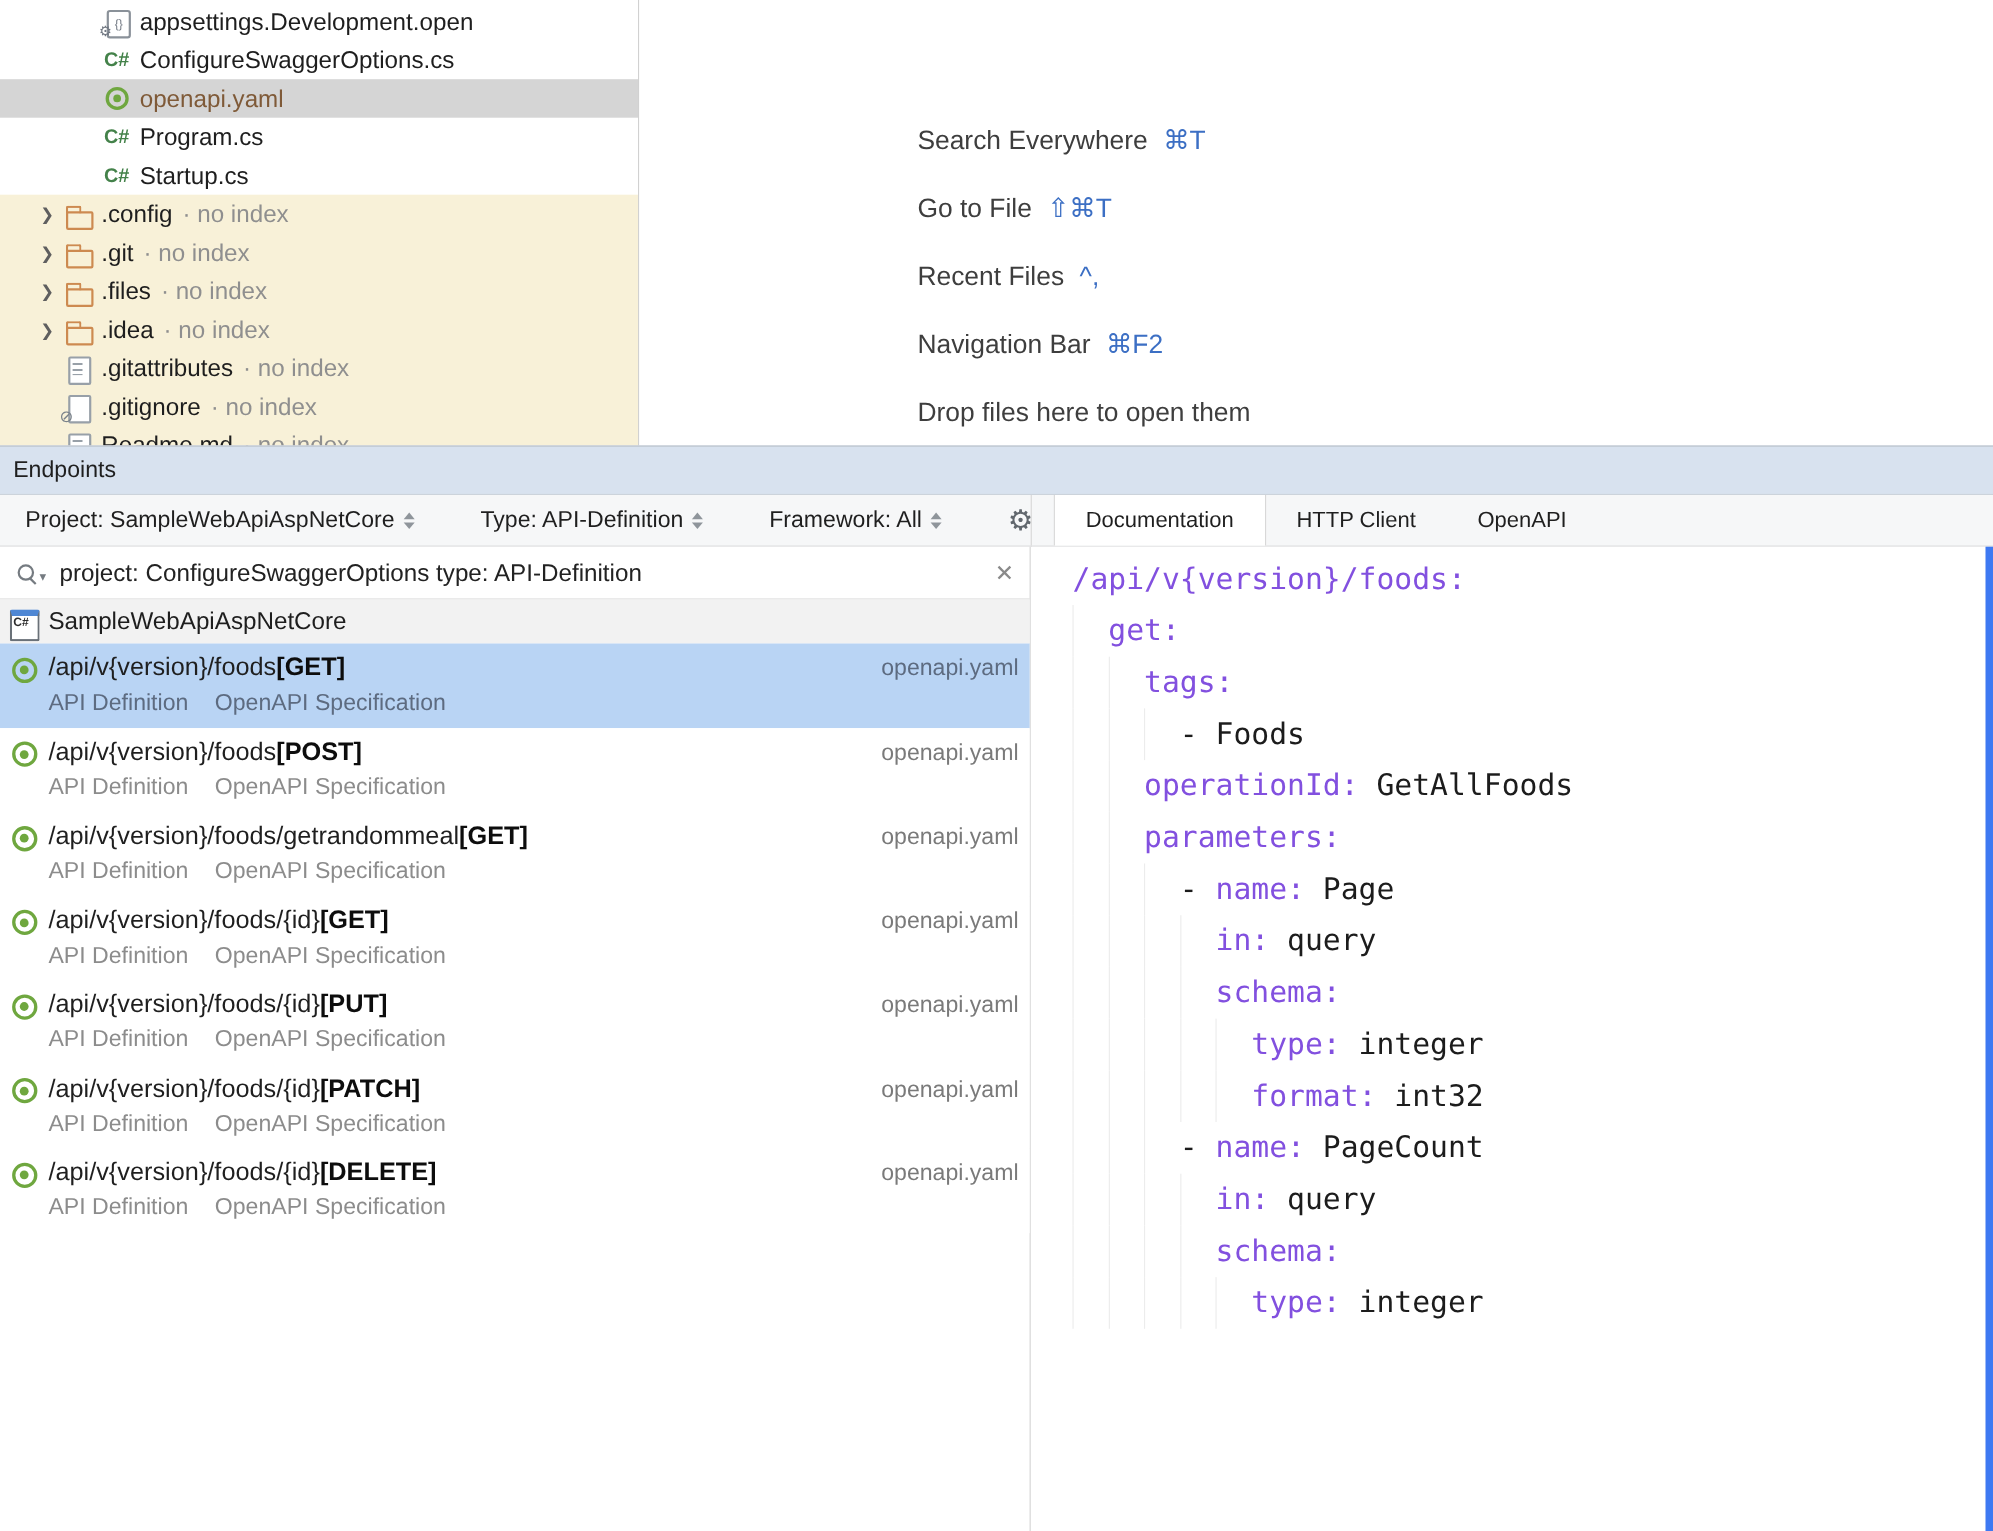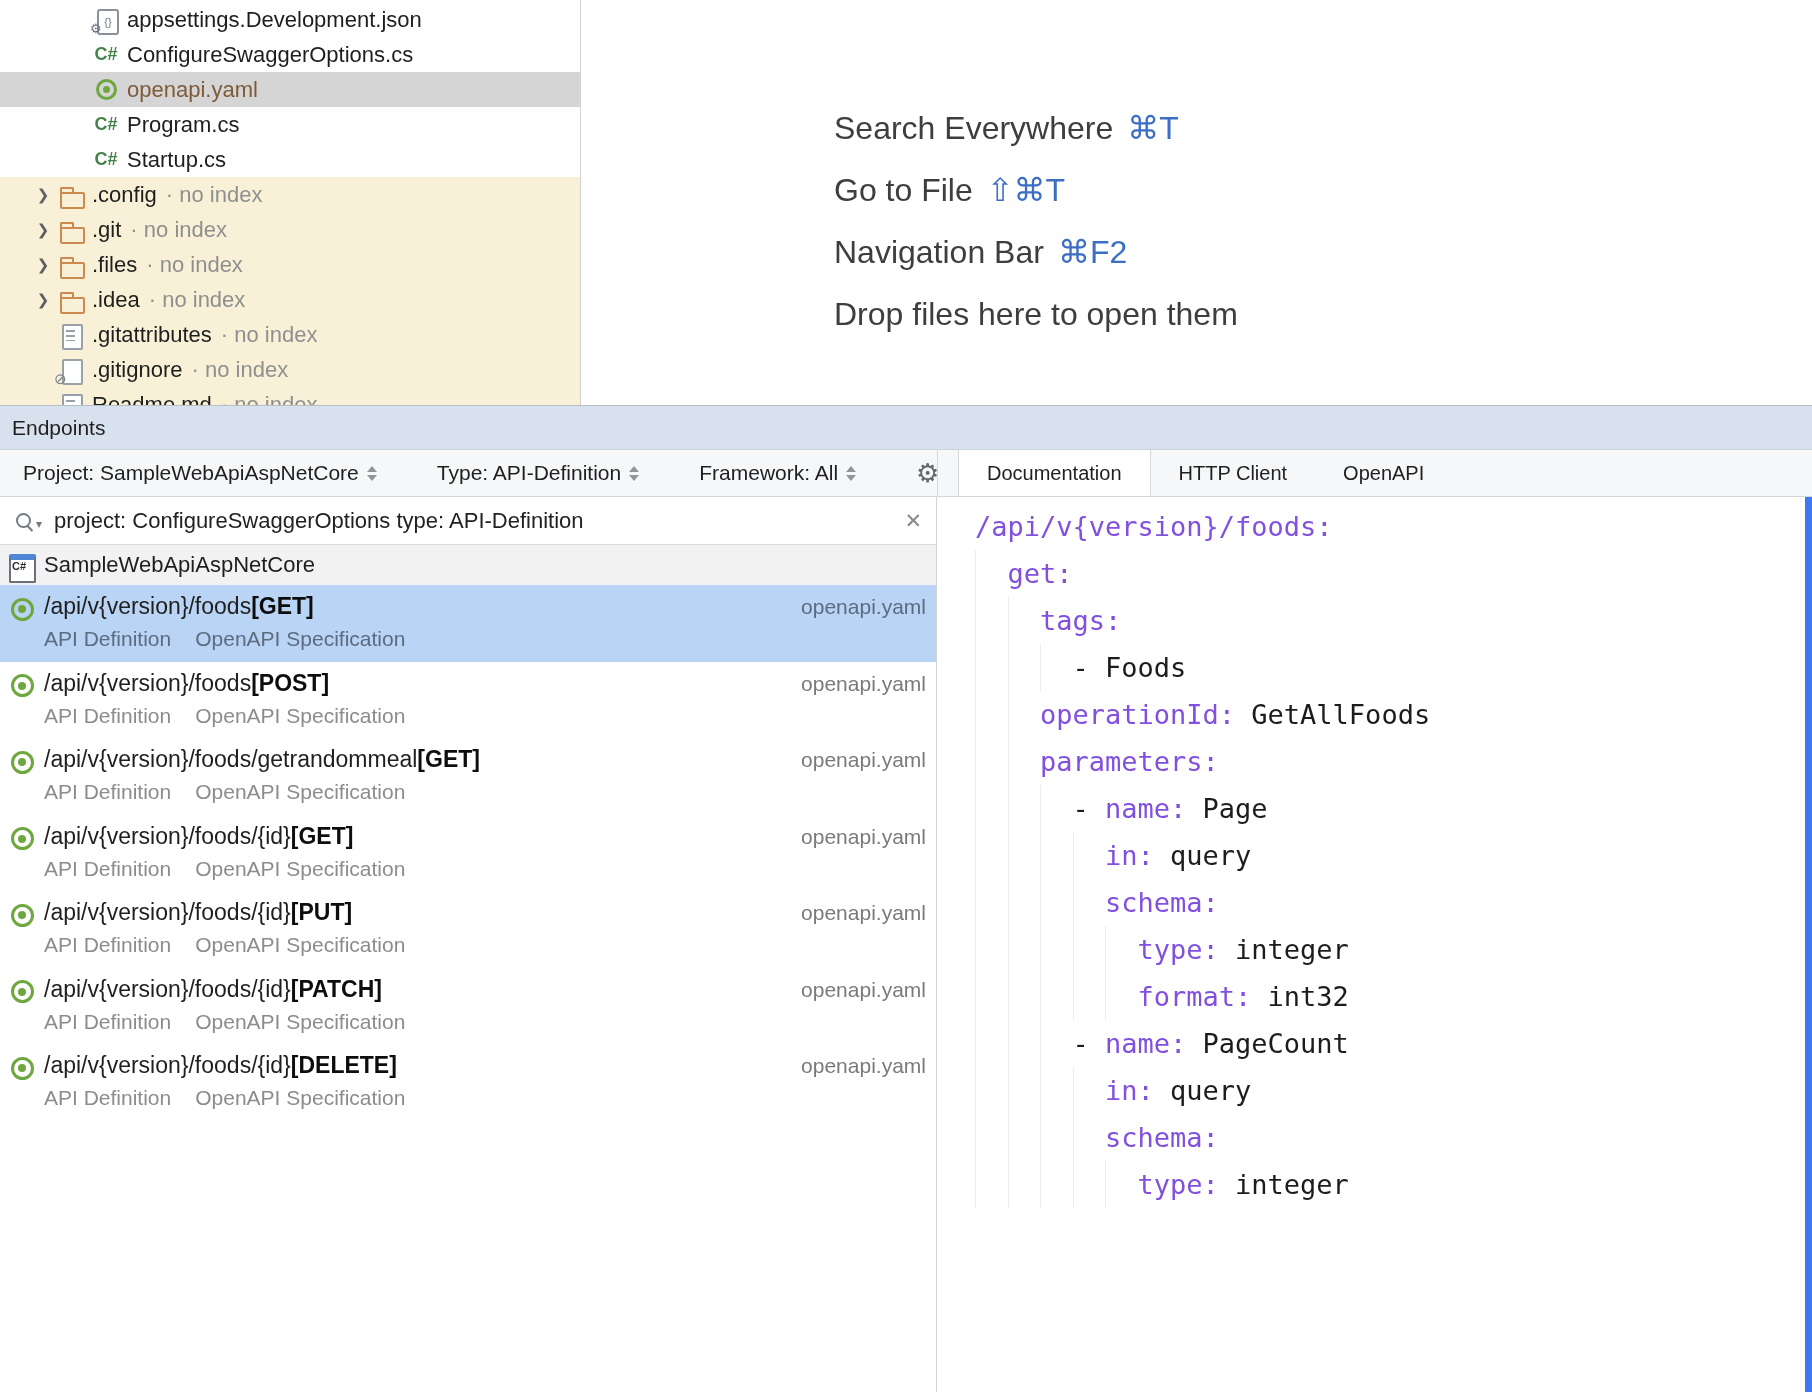--- a/index.html
+++ b/index.html
@@ -40,21 +40,21 @@
   .icon-textfile::before { content:""; position:absolute; left:4px; top:2px; width:17px; height:22px;
     border:2px solid #98a0a8; border-radius:2px; background:#fff; }
   .icon-textfile::after { content:""; position:absolute; left:8px; top:8px; width:9px; height:11px;
     background:repeating-linear-gradient(#98a0a8 0 2px, transparent 2px 5px); }
   .icon-gitignore .nope, .icon-gitignore::before { content:""; position:absolute; left:4px; top:2px;
     width:17px; height:22px; border:2px solid #98a0a8; border-radius:2px; background:#fff; }
   .icon-gitignore::after { content:"⊘"; position:absolute; left:-4px; bottom:-5px; font-size:15px; color:#7a828a; }
 
   .editor-area { position:absolute; left:582px; top:0; width:1230px; height:405px; background:#fff; }
   .shortcuts { position:absolute; left:252px; top:97px; }
-  .sc-row { height:62px; line-height:62px; font-size:32px; color:#3e3e3e; white-space:nowrap; }
+  .sc-row { height:62px; line-height:62px; font-size:24px; color:#3e3e3e; white-space:nowrap; }
   .sc-keys { color:#3c6fc4; margin-left:14px; }
 
   
   .ep-header { position:absolute; left:0; top:405px; width:1812px; height:45px; background:#d8e2ef;
     border-top:1px solid #b7bec7; border-bottom:1px solid #ccd3db; display:flex; align-items:center;
     padding-left:12px; font-size:21px; color:#1f1f1f; }
 
   
   .tool-row { position:absolute; left:0; top:450px; width:1812px; height:47px; background:#f6f7f8;
     border-bottom:1px solid #d6d6d6; display:flex; }
@@ -123,21 +123,21 @@
   .v-scroll { position:absolute; right:0; top:497px; width:7px; height:895px; background:#3e79f2; }
 </style>
 </head>
 <body>
 
 <div class="top-area">
   <div class="project-tree">
     <div class="tree-files" id="tree-files">
         <div class="tree-row file-row">
           <span class="icon icon-json"></span>
-          <span class="tree-label">appsettings.Development.json</span>
+          <span class="tree-label">appsettings.Development.open</span>
         </div>
         <div class="tree-row file-row">
           <span class="icon icon-csharp"></span>
           <span class="tree-label">ConfigureSwaggerOptions.cs</span>
         </div>
         <div class="tree-row file-row selected">
           <span class="icon icon-openapi-file"></span>
           <span class="tree-label">openapi.yaml</span>
         </div>
         <div class="tree-row file-row">
@@ -188,20 +188,21 @@
           <span class="icon icon-textfile"></span>
           <span class="tree-label">Readme.md</span>
           <span class="tree-suffix">· no index</span>
         </div>
       </div>
   </div>
   <div class="editor-area">
     <div class="shortcuts" id="shortcuts">
         <div class="sc-row"><span class="sc-label">Search Everywhere</span><span class="sc-keys">⌘T</span></div>
         <div class="sc-row"><span class="sc-label">Go to File</span><span class="sc-keys">⇧⌘T</span></div>
+        <div class="sc-row"><span class="sc-label">Recent Files</span><span class="sc-keys">^,</span></div>
         <div class="sc-row"><span class="sc-label">Navigation Bar</span><span class="sc-keys">⌘F2</span></div>
         <div class="sc-row"><span class="sc-label">Drop files here to open them</span></div>
       </div>
   </div>
 </div>
 
 <div class="ep-header">
   <span>Endpoints</span>
 </div>
 

